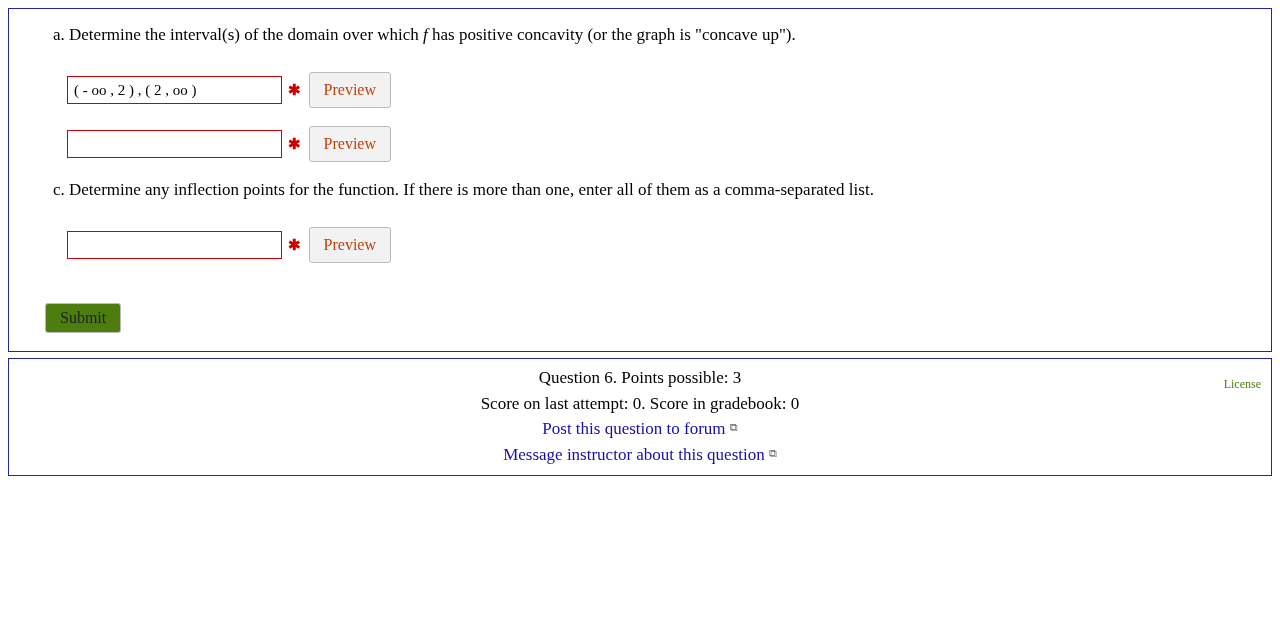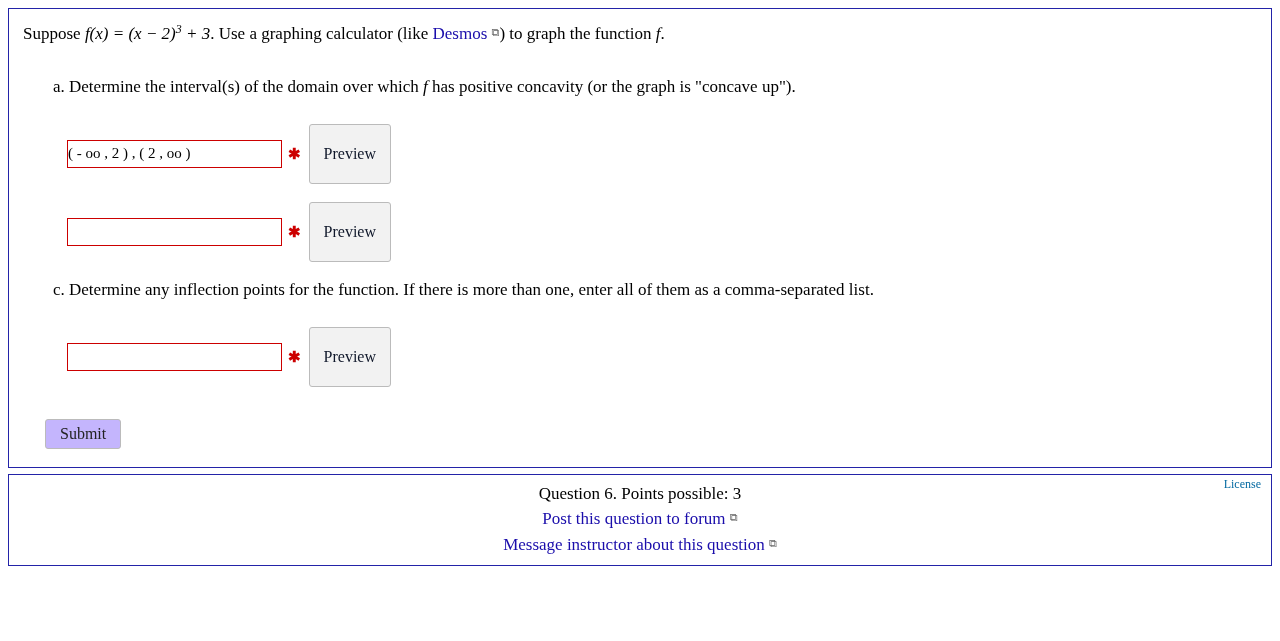--- a/index.html
+++ b/index.html
@@ -35,74 +35,71 @@
     .input-row {
       margin: 18px 0 0 44px;
       display: flex;
       align-items: center;
       gap: 8px;
     }
     .answer-input {
       width: 215px;
       height: 28px;
       border: 1px solid #c00;
-      padding: 2px 0;
+      padding: 2px 6px;
       font-family: Georgia, serif;
       font-size: 15px;
       color: #000;
       outline: none;
     }
     .x-mark { color: #c00; font-weight: bold; font-size: 15px; margin-left: -2px; }
     .preview-btn {
       font-family: Georgia, serif;
       font-size: 16px;
-      padding: 20px 14px;
+      padding: 8px 14px;
       background: #f2f2f2;
       border: 1px solid #bbb;
       border-radius: 3px;
-      color: #0f172a;
+      color: #c2410c;
       cursor: pointer;
     }
     .submit-btn {
       font-family: Georgia, serif;
       font-size: 16px;
       padding: 5px 14px;
-      background: #c4b5fd;
+      background: #4d7c0f;
       border: 1px solid #bbb;
       border-radius: 3px;
       color: #222;
       cursor: pointer;
-      margin: 32px 0 4px 22px;
+      margin: 40px 0 4px 22px;
     }
     .info-box {
       border: 1px solid #2323a8;
       padding: 6px 10px 8px 10px;
       position: relative;
       line-height: 1.5;
     }
     .license-link {
       position: absolute;
-      top: 0;
+      top: 16px;
       right: 10px;
       font-size: 12px;
-      color: #0369a1;
+      color: #4d7c0f;
       text-decoration: none;
     }
     .info-line { margin: 0; text-align: center; }
     .msg-link { color: #1a0dab; text-decoration: none; }
     .sup { font-size: 0.7em; vertical-align: 6px; }
   </style>
 </head>
 <body>
 
 <div class="question-box">
 
-  <p class="prompt-line">
-    <span>Suppose </span><span class="math-i">f(x) = (x − 2)</span><span class="sup math-i">3</span><span class="math-i"> + 3</span><span>. Use a graphing calculator (like </span><a href="#" class="desmos-link"><span>Desmos</span> <span class="ext-icon">⧉</span></a><span>) to graph the function </span><span class="math-i">f</span><span>.</span>
-  </p>
 
   
   <p class="subpart">
     <span>a. Determine the interval(s) of the domain over which </span><span class="math-i">f</span><span> has positive concavity (or the graph is "concave up").</span>
   </p>
   <div class="input-row">
     <input type="text" class="answer-input" value="( - oo , 2 ) , ( 2 , oo )" style="">
     <span class="x-mark">✱</span>
     <button class="preview-btn">Preview</button>
   </div>
@@ -123,19 +120,20 @@
     <span class="x-mark">✱</span>
     <button class="preview-btn">Preview</button>
   </div>
 
   <button class="submit-btn">Submit</button>
 </div>
 
 <div class="info-box">
   <a href="#" class="license-link">License</a>
   <p class="info-line">Question 6. Points possible: 3</p>
+  <p class="info-line">Score on last attempt: 0. Score in gradebook: 0</p>
   <p class="info-line">
     <a href="#" class="msg-link"><span>Post this question to forum</span> <span class="ext-icon">⧉</span></a>
   </p>
   <p class="info-line">
     <a href="#" class="msg-link"><span>Message instructor about this question</span> <span class="ext-icon">⧉</span></a>
   </p>
 </div>
 
 </body></html>

